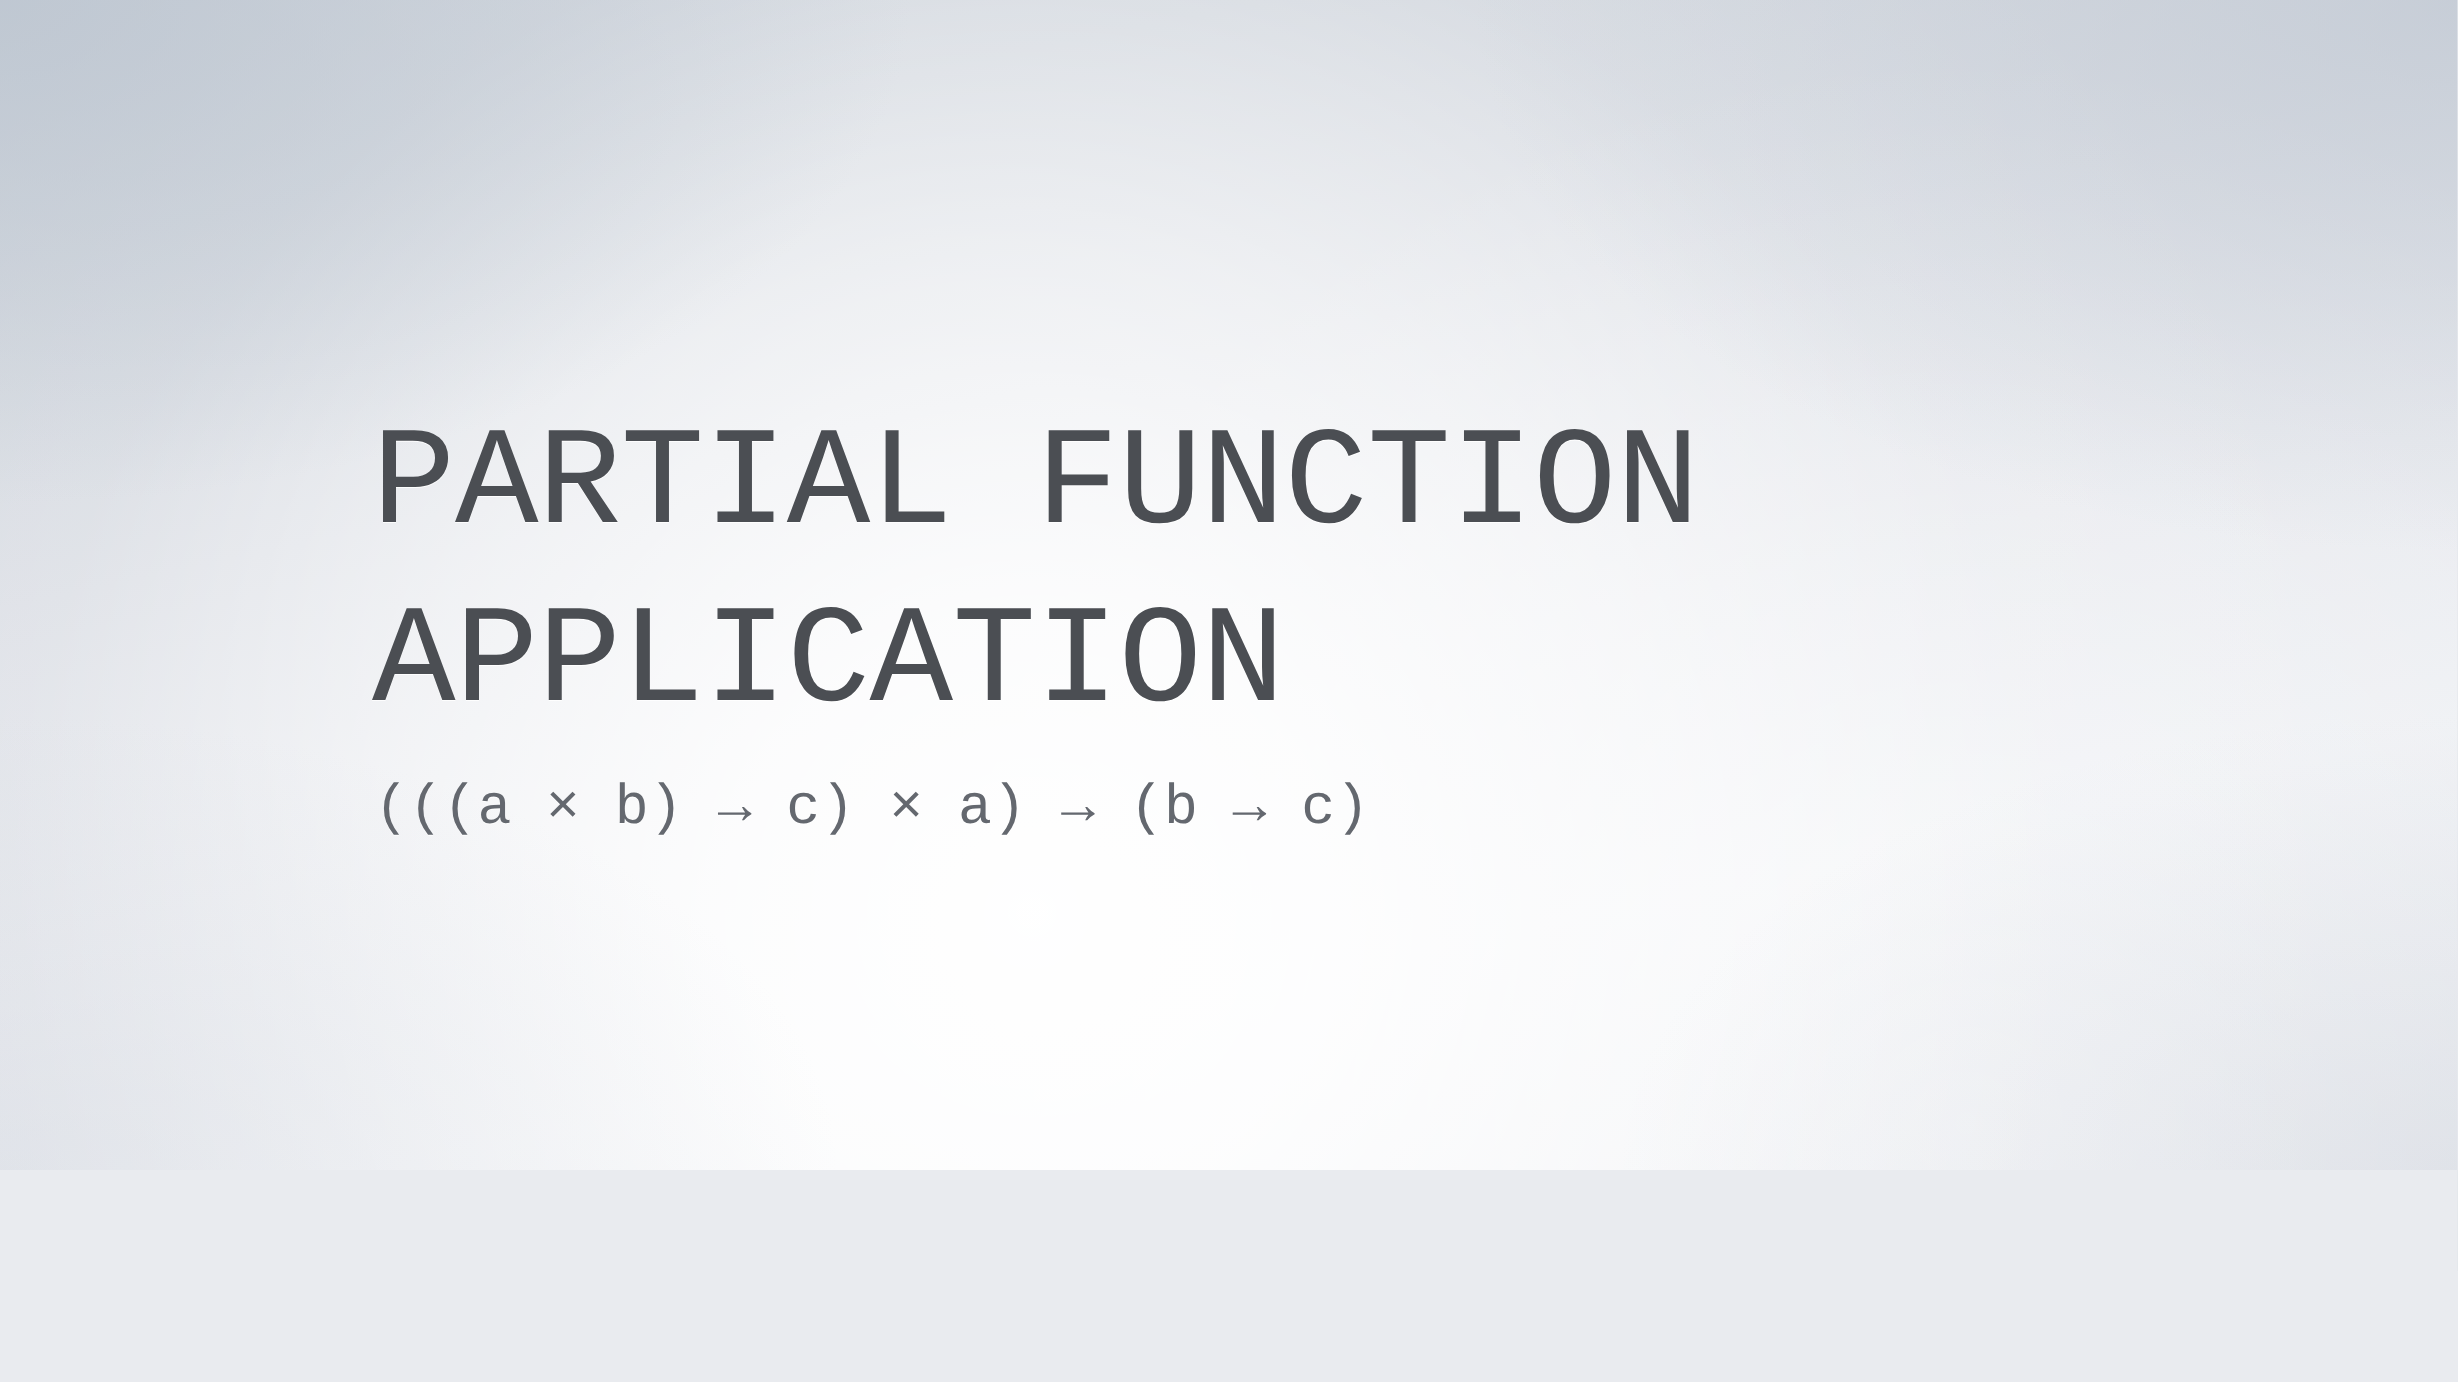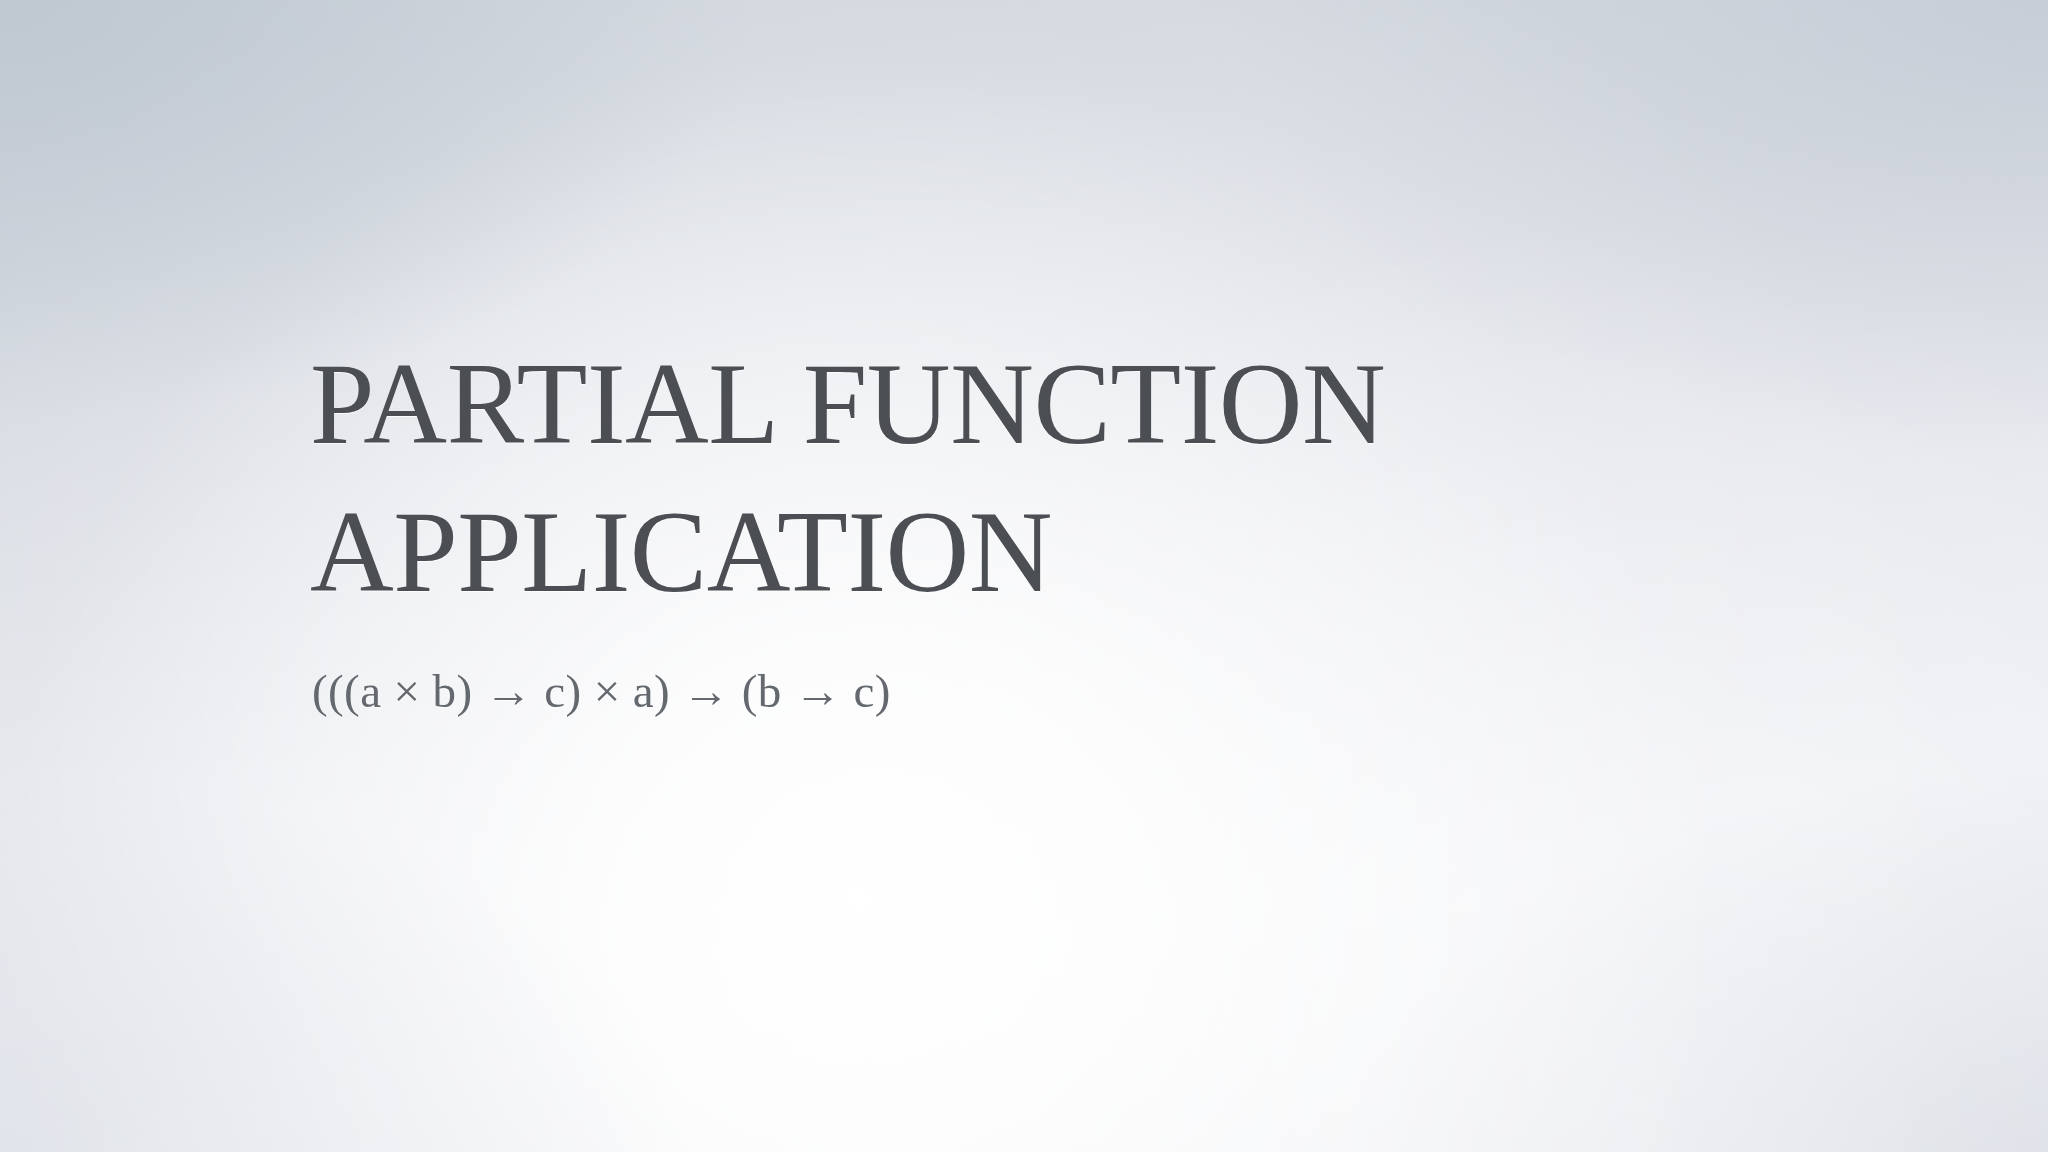--- a/index.html
+++ b/index.html
@@ -5,23 +5,23 @@
 <style>
   html, body {
     margin: 0;
     padding: 0;
     background: #e9ebef;
   }
 
   #slide {
     position: relative;
     width: 2048px;
-    height: 1152px;
+    height: 975px;
     overflow: hidden;
-    font-family: Liberation Serif, serif;
+    font-family: Liberation Mono, monospace;
     
     background-color: #dfe3e9;
     background-image:
       radial-gradient(circle 1150px at 42% 78%,
           rgba(255,255,255,0.98) 0%,
           rgba(255,255,255,0.88) 22%,
           rgba(255,255,255,0.55) 48%,
           rgba(255,255,255,0.12) 74%,
           rgba(255,255,255,0.00) 100%),
       radial-gradient(circle 900px at 80% 96%,
@@ -67,21 +67,21 @@
     line-height: 148px;
     font-weight: 300;
     letter-spacing: -0.5px;
     color: #4b4e53;
     text-transform: uppercase;
     white-space: pre-line;
     text-shadow: 0 1px 0 rgba(255,255,255,0.85);
   }
 
   #slide-subtitle {
-    margin: 16px;
+    margin: 0;
     padding-top: 18px;
     margin-left: 2px;
     font-size: 47px;
     line-height: 62px;
     font-weight: 300;
     letter-spacing: 0.4px;
     color: #64686f;
     white-space: nowrap;
     text-shadow: 0 1px 0 rgba(255,255,255,0.8);
   }

